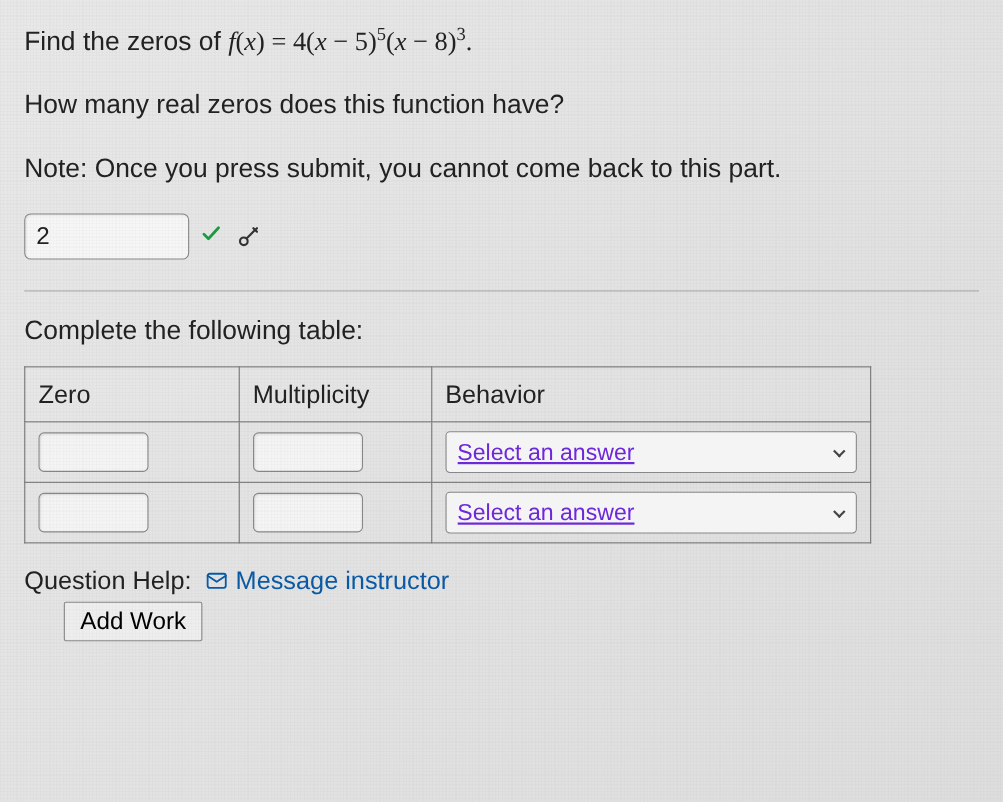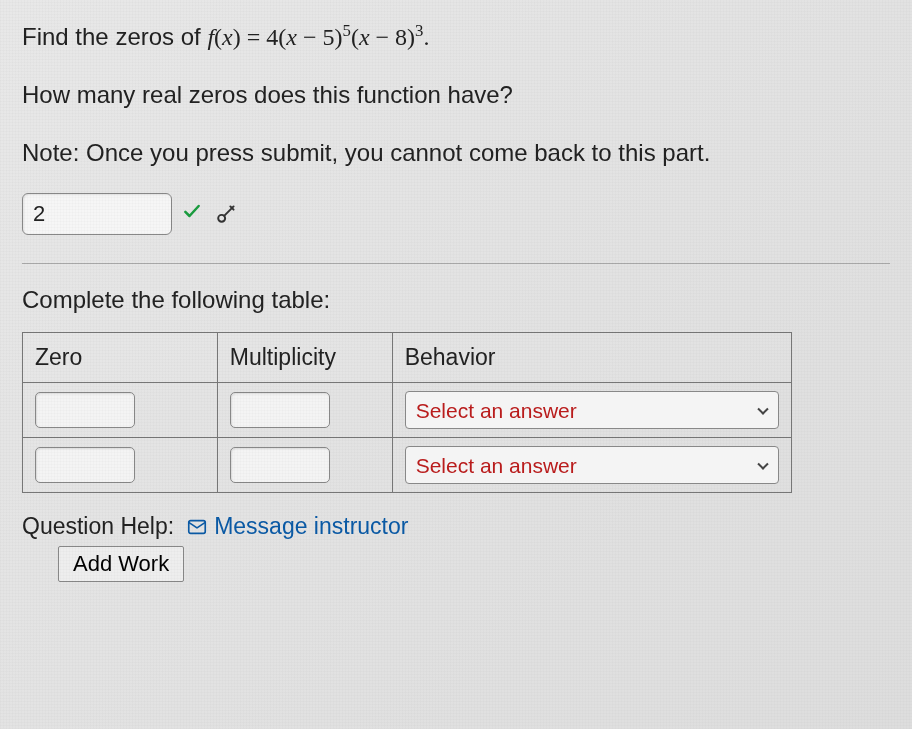--- a/index.html
+++ b/index.html
@@ -104,23 +104,24 @@
     .zero-cell .cell-input { width: 100px; }
     .mult-cell .cell-input { width: 100px; }
     .select-box {
       width: 100%;
       height: 38px;
       border: 1px solid #888;
       border-radius: 4px;
       background: #f4f4f4;
       font-size: 21px;
       padding: 4px 30px 4px 10px;
-      color: #b91c1c;
+      color: #6d28d9;
       appearance: none;
       position: relative;
+      text-decoration: underline;
     }
     .select-wrap {
       position: relative;
       width: 100%;
     }
     .select-wrap::after {
       content: '';
       position: absolute;
       right: 12px;
       top: 50%;

